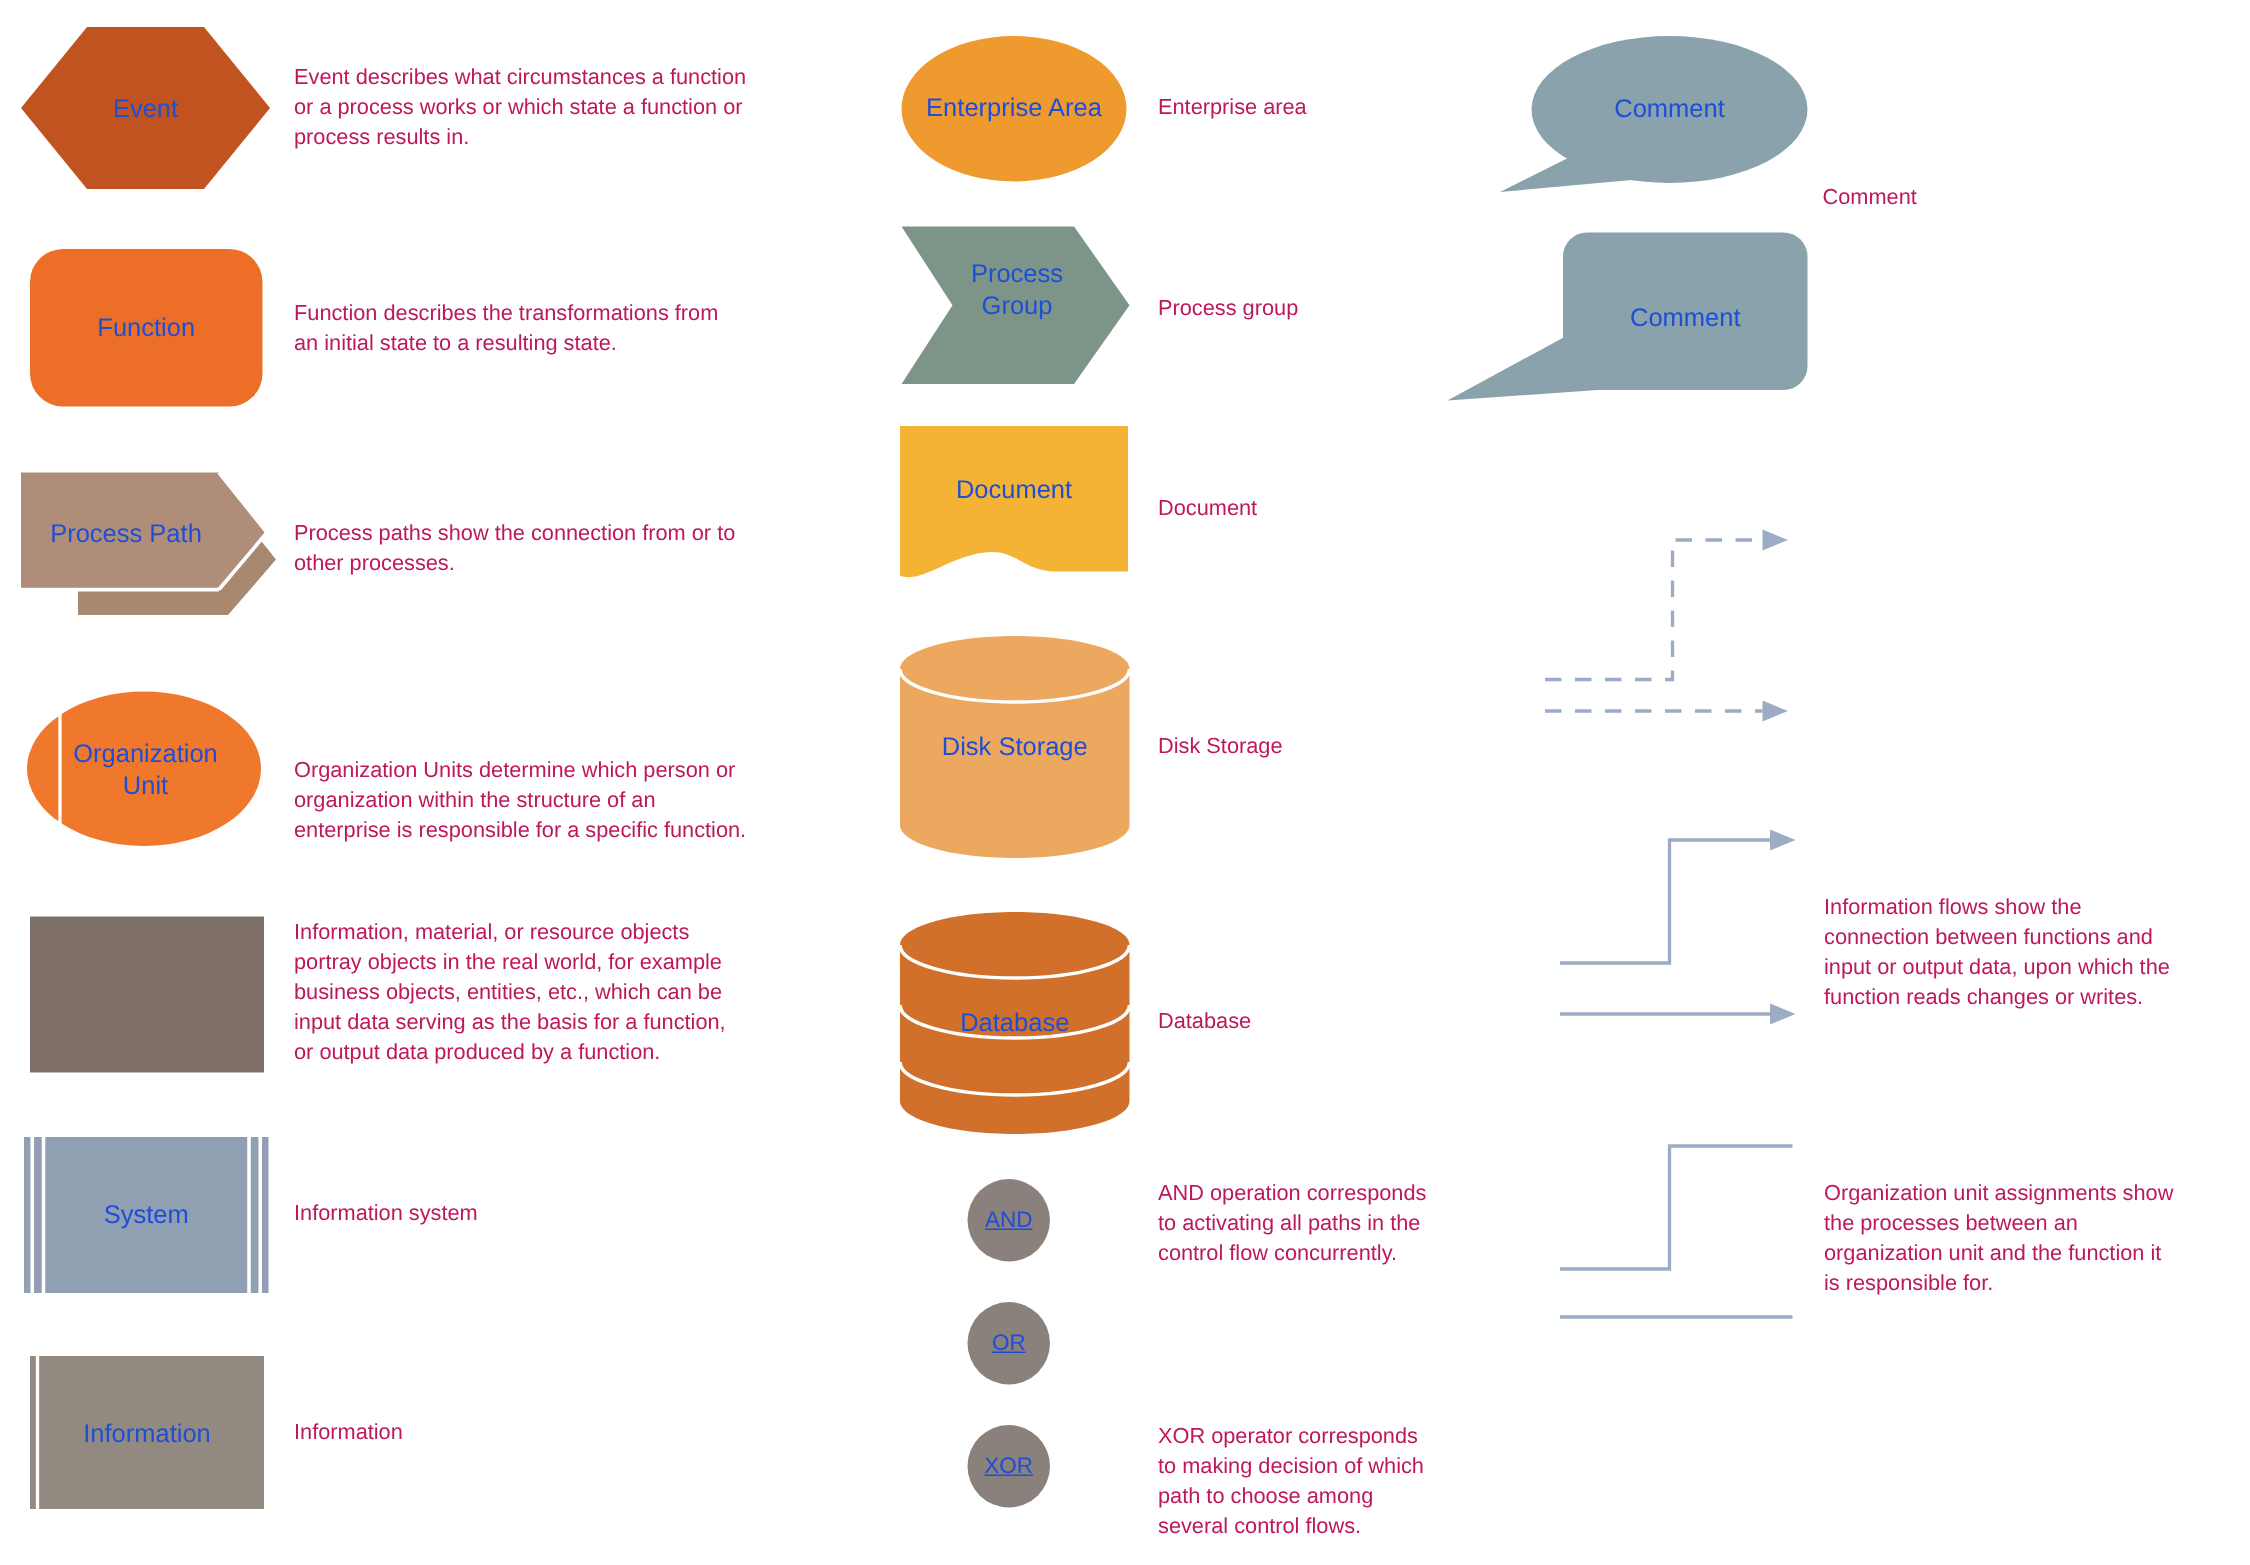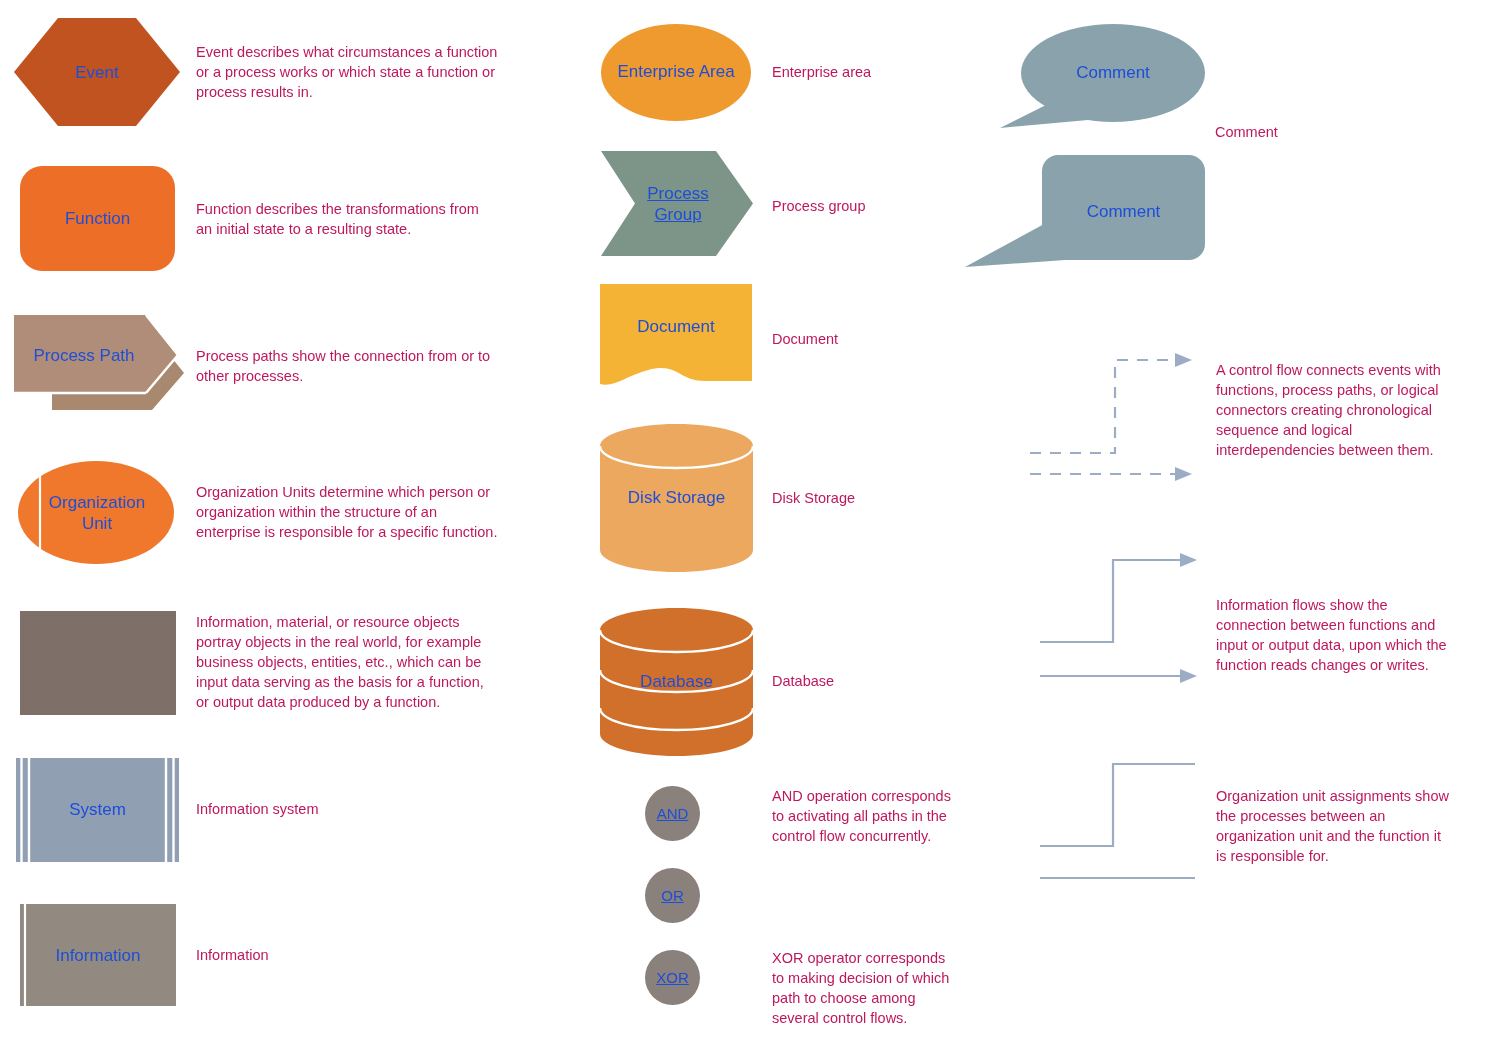--- a/index.html
+++ b/index.html
@@ -76,21 +76,21 @@
   <div class="shape-label" style="left:14px; top:345px; width:140px;">Process Path</div>
   <div class="desc" style="left:196px; top:346px; width:340px;">Process paths show the connection from or to
 other processes.</div>
 
   <svg class="shape" style="left:18px; top:461px;" width="156" height="103" viewBox="0 0 156 103">
     <ellipse cx="78" cy="51.5" rx="78" ry="51.5" fill="#F0782C"></ellipse>
     <line x1="22" y1="10" x2="22" y2="93" stroke="#ffffff" stroke-width="2.2"></line>
   </svg>
   <div class="shape-label" style="left:30px; top:492px; width:134px;">Organization
 Unit</div>
-  <div class="desc" style="left:196px; top:482px; width:346px;">Organization Units determine which person or
+  <div class="desc" style="left:196px; top:504px; width:346px;">Organization Units determine which person or
 organization within the structure of an
 enterprise is responsible for a specific function.</div>
 
   <svg class="shape" style="left:20px; top:611px;" width="156" height="104" viewBox="0 0 156 104">
     <rect x="0" y="0" width="156" height="104" fill="#7E7068"></rect>
   </svg>
   <div class="desc" style="left:196px; top:612px; width:350px;">Information, material, or resource objects
 portray objects in the real world, for example
 business objects, entities, etc., which can be
 input data serving as the basis for a function,
@@ -115,21 +115,21 @@
 
   <svg class="shape" style="left:601px; top:24px;" width="150" height="97" viewBox="0 0 150 97">
     <ellipse cx="75" cy="48.5" rx="75" ry="48.5" fill="#EE9A2E"></ellipse>
   </svg>
   <div class="shape-label" style="left:601px; top:61px; width:150px;">Enterprise Area</div>
   <div class="desc" style="left:772px; top:62px; width:200px;">Enterprise area</div>
 
   <svg class="shape" style="left:601px; top:151px;" width="152" height="105" viewBox="0 0 152 105">
     <polygon points="0,0 115,0 152,52.5 115,105 0,105 34,52.5" fill="#7D9489"></polygon>
   </svg>
-  <div class="shape-label" style="left:618px; top:183px; width:120px;text-decoration:underline;">Process
+  <div class="shape-label" style="left:618px; top:172px; width:120px;">Process
 Group</div>
   <div class="desc" style="left:772px; top:196px; width:200px;">Process group</div>
 
   <svg class="shape" style="left:600px; top:284px;" width="152" height="104" viewBox="0 0 152 104">
     <path d="M0,0 L152,0 L152,97 L105,97 C78,97 78,78 48,86 C28,91 14,104 0,100 Z" fill="#F5B335"></path>
   </svg>
   <div class="shape-label" style="left:600px; top:316px; width:152px;">Document</div>
   <div class="desc" style="left:772px; top:329px; width:200px;">Document</div>
 
   <svg class="shape" style="left:600px; top:424px;" width="153" height="148" viewBox="0 0 153 148">
@@ -182,25 +182,20 @@
   </svg>
   <div class="shape-label" style="left:1042px; top:201px; width:163px;">Comment</div>
   <div class="desc" style="left:1215px; top:122px; width:200px;">Comment</div>
 
   <svg class="shape" style="left:1030px; top:348px;" width="175" height="135" viewBox="0 0 175 135">
     <polyline points="0,105 85,105 85,12 145,12" fill="none" stroke="#9BACC4" stroke-width="2.2" stroke-dasharray="11 9"></polyline>
     <polygon points="145,5 162,12 145,19" fill="#9BACC4"></polygon>
     <line x1="0" y1="126" x2="145" y2="126" stroke="#9BACC4" stroke-width="2.2" stroke-dasharray="11 9"></line>
     <polygon points="145,119 162,126 145,133" fill="#9BACC4"></polygon>
   </svg>
-  <div class="desc" style="left:1216px; top:360px; width:280px;">A control flow connects events with
-functions, process paths, or logical
-connectors creating chronological
-sequence and logical
-interdependencies between them.</div>
 
   <svg class="shape" style="left:1040px; top:552px;" width="165" height="130" viewBox="0 0 165 130">
     <polyline points="0,90 73,90 73,8 140,8" fill="none" stroke="#9BACC4" stroke-width="2.2"></polyline>
     <polygon points="140,1 157,8 140,15" fill="#9BACC4"></polygon>
     <line x1="0" y1="124" x2="140" y2="124" stroke="#9BACC4" stroke-width="2.2"></line>
     <polygon points="140,117 157,124 140,131" fill="#9BACC4"></polygon>
   </svg>
   <div class="desc" style="left:1216px; top:575px; width:280px;margin-top:20px;">Information flows show the
 connection between functions and
 input or output data, upon which the

